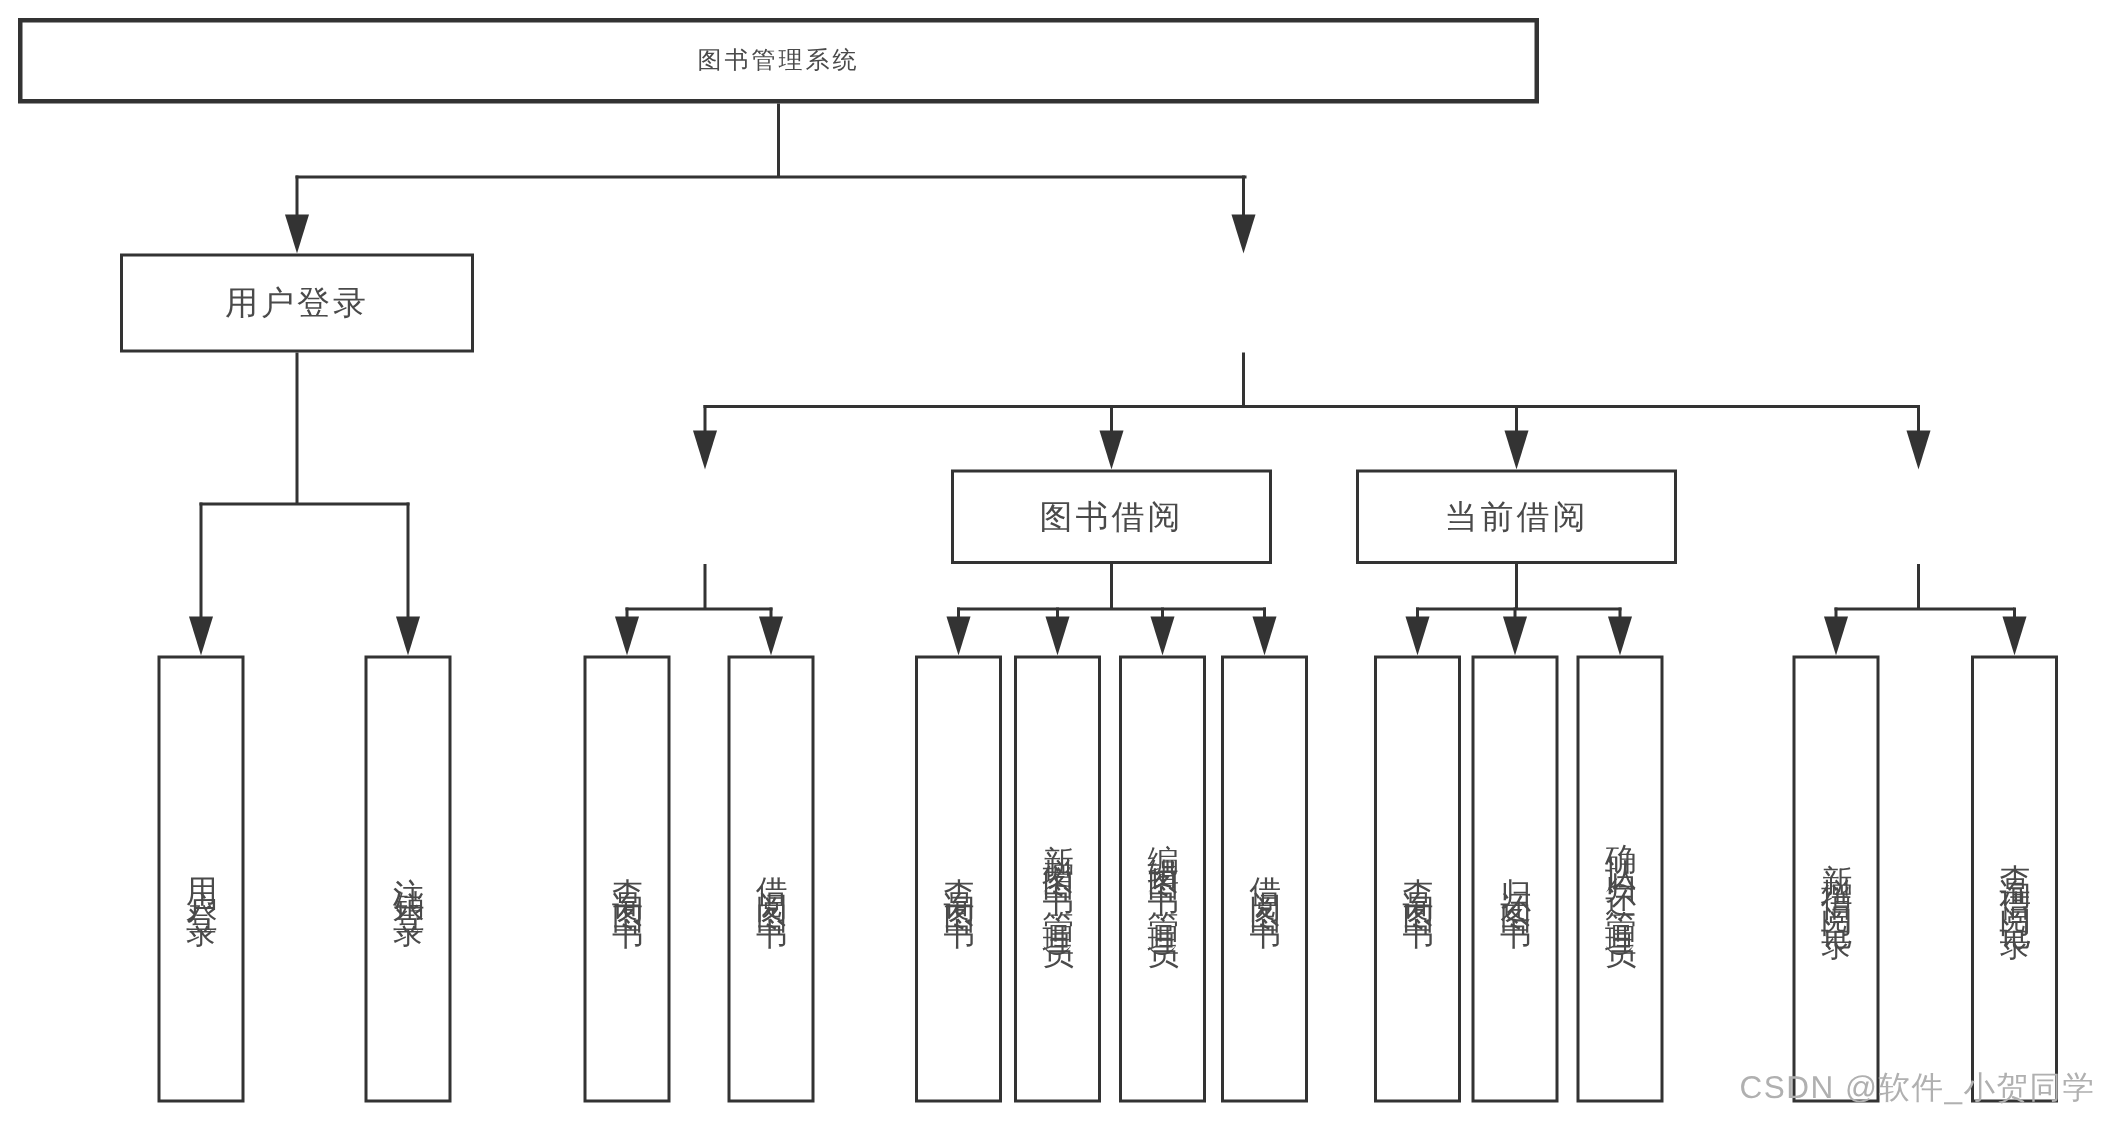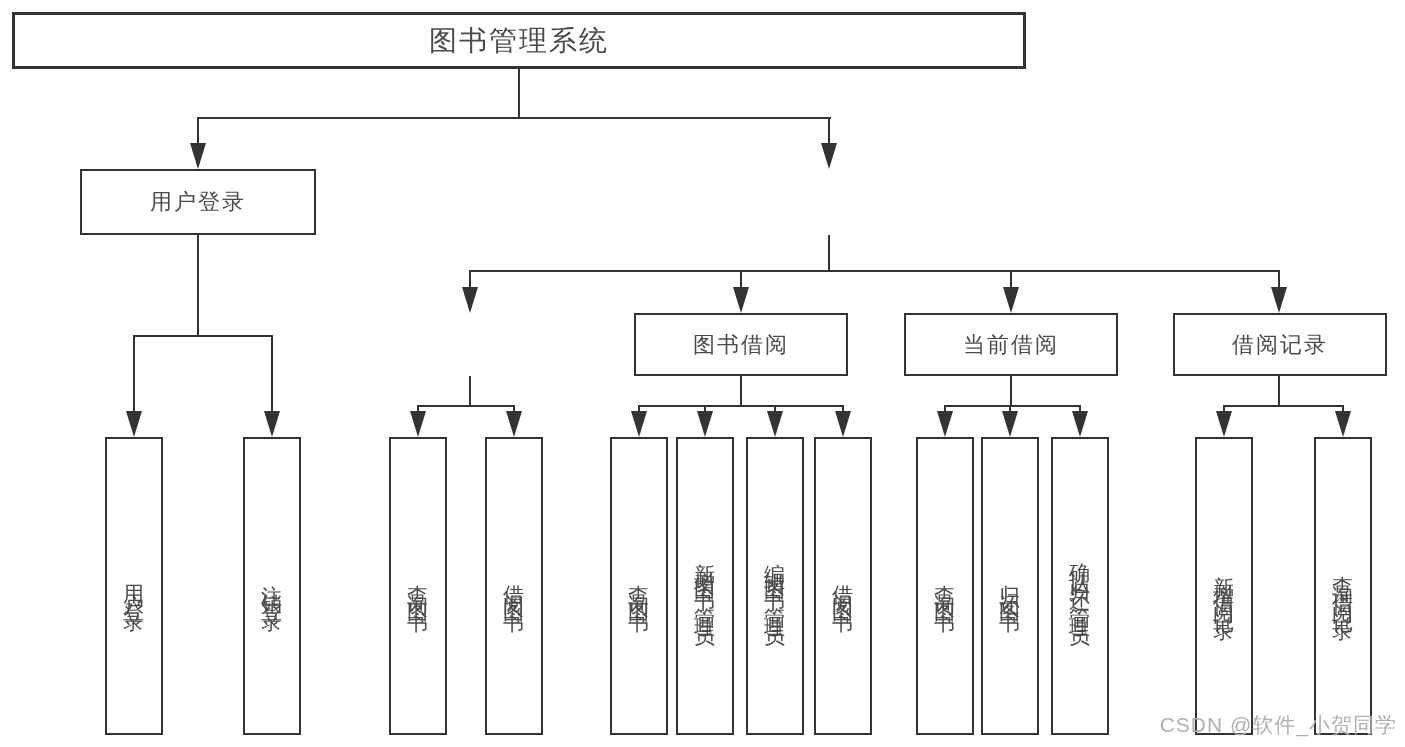--- a/index.html
+++ b/index.html
@@ -14,21 +14,21 @@
     align-items:center;
     justify-content:center;
   }
   .lvl-root{border-width:3px;}
   .hlabel{
     color:#4a4a4a;
     font-size:22px;
     letter-spacing:2px;
     white-space:nowrap;
   }
-  .lvl-root .hlabel{font-size:28px;}
+  .lvl-root .hlabel{font-size:16px;}
   .leaf{top:437px;width:58px;height:298px;}
   .vlabel{
     writing-mode:vertical-rl;
     text-orientation:mixed;
     color:#4a4a4a;
     font-size:21px;
     letter-spacing:9px;
     line-height:1;
     white-space:nowrap;
   }
@@ -88,23 +88,20 @@
   <div class="vline" style="left:1010px;top:270px;height:20px"></div>
   <div class="arrow" style="left:1003px;top:287px"></div>
   <div class="vline" style="left:1278px;top:270px;height:20px"></div>
   <div class="arrow" style="left:1271px;top:287px"></div>
 
   <div class="box" style="left:904px;top:313px;width:214px;height:63px">
     <span class="hlabel">当前借阅</span>
   </div>
   <div class="box" style="left:634px;top:313px;width:214px;height:63px">
     <span class="hlabel">图书借阅</span>
-  </div>
-  <div class="box" style="left:1173px;top:313px;width:214px;height:63px">
-    <span class="hlabel">借阅记录</span>
   </div>
 
   <div class="vline" style="left:469px;top:376px;height:30px"></div>
   <div class="hline" style="left:417px;top:405px;width:98px"></div>
   <div class="vline" style="left:417px;top:405px;height:10px"></div>
   <div class="arrow" style="left:410px;top:411px"></div>
   <div class="vline" style="left:513px;top:405px;height:10px"></div>
   <div class="arrow" style="left:506px;top:411px"></div>
 
   <div class="vline" style="left:740px;top:376px;height:30px"></div>

